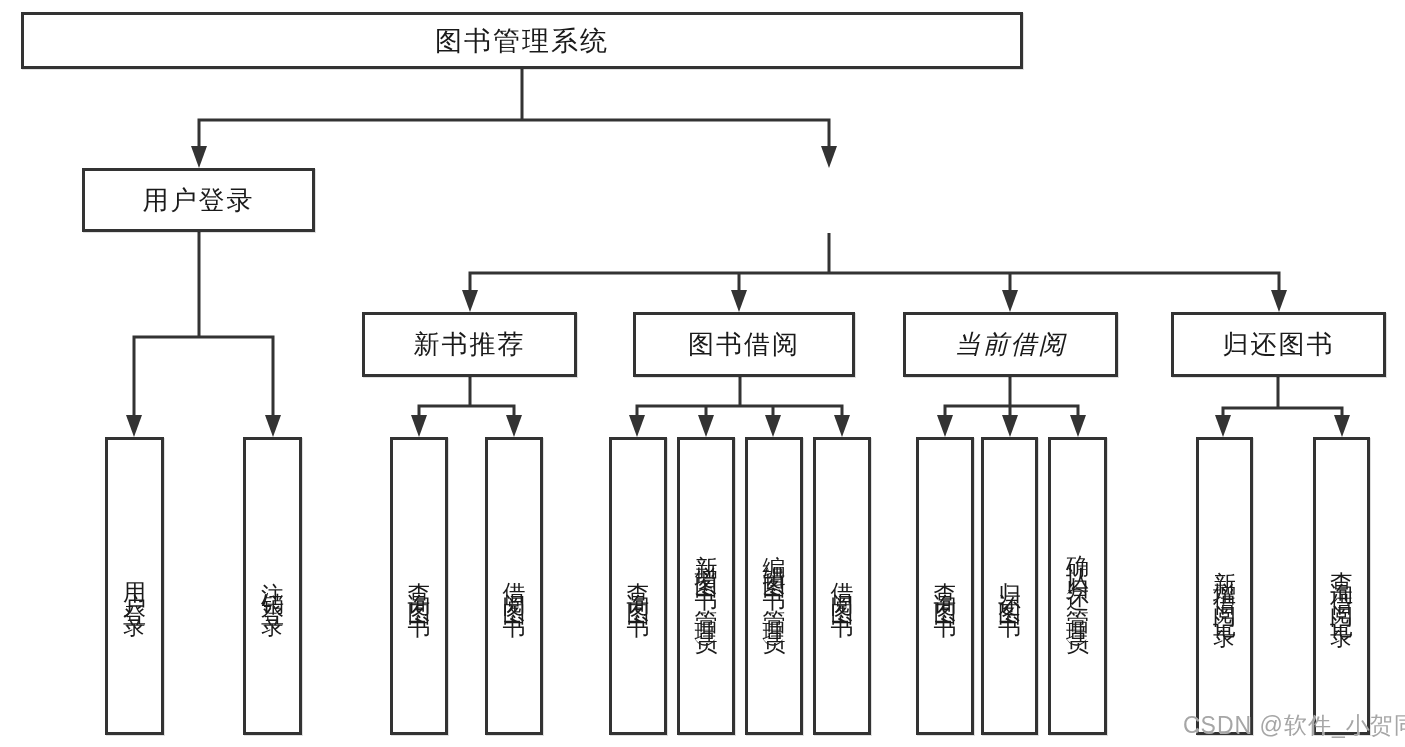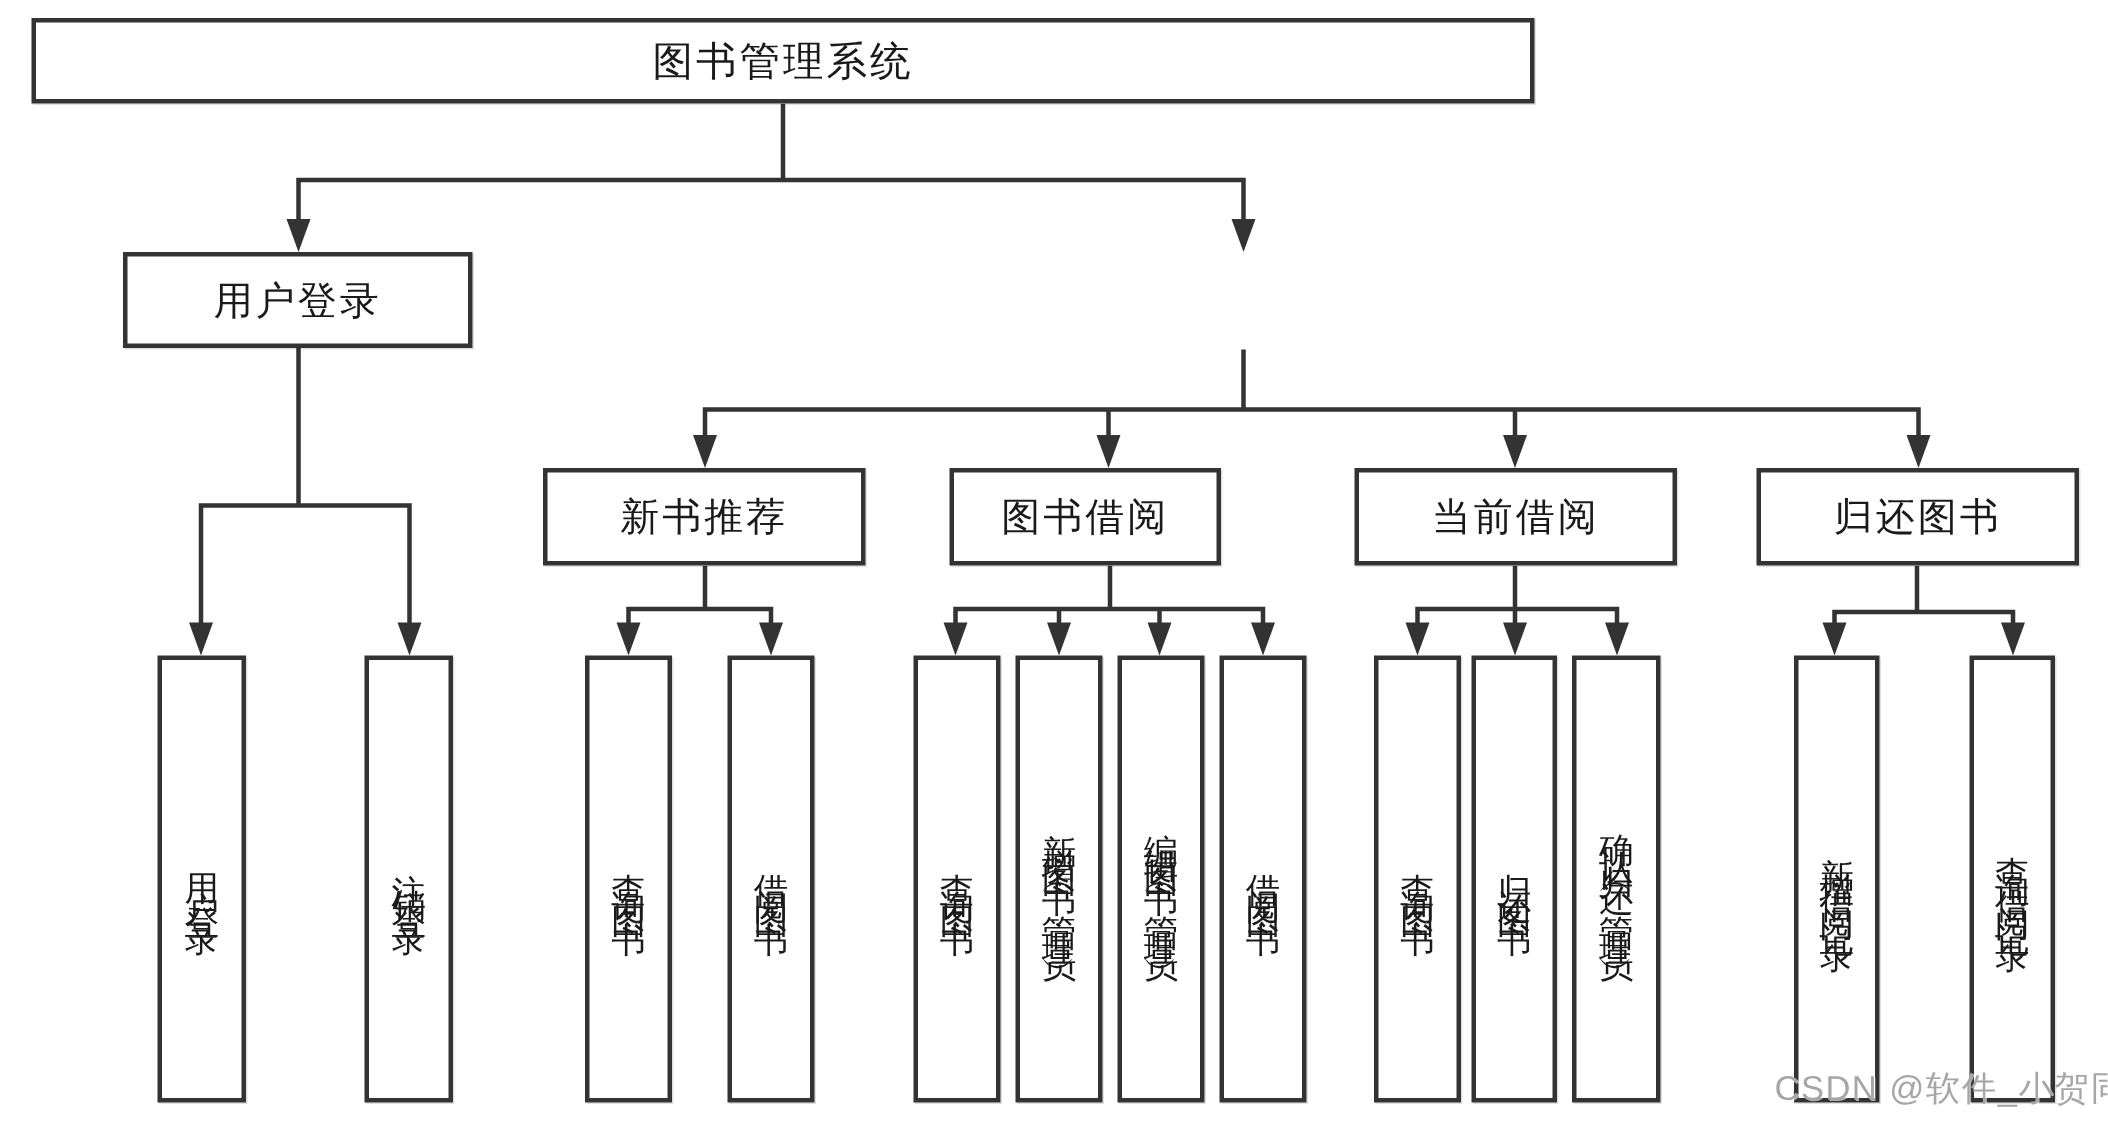--- a/index.html
+++ b/index.html
@@ -90,22 +90,22 @@
       <polygon points="1215,415 1231,415 1223,437"></polygon>
       <polygon points="1334,415 1350,415 1342,437"></polygon>
     </g>
   </svg>
 
   <div class="node h-node root-node" style="left:21px;top:12px;width:1002px;height:57px;">图书管理系统</div>
 
   <div class="node h-node" style="left:82px;top:168px;width:233px;height:64px;">用户登录</div>
 
   <div class="node h-node" style="left:362px;top:312px;width:215px;height:65px;">新书推荐</div>
-  <div class="node h-node" style="left:633px;top:312px;width:181px;height:65px;font-family:Liberation Serif, serif;">图书借阅</div>
-  <div class="node h-node" style="left:903px;top:312px;width:215px;height:65px;">当前借阅</div>
+  <div class="node h-node" style="left:633px;top:312px;width:222px;height:65px;font-family:Liberation Serif, serif;">图书借阅</div>
+  <div class="node h-node" style="left:903px;top:312px;width:215px;height:65px;font-style:italic;">当前借阅</div>
   <div class="node h-node" style="left:1171px;top:312px;width:215px;height:65px;">归还图书</div>
 
   <div class="node v-node" style="left:105px;top:437px;width:59px;height:298px;">用户登录</div>
   <div class="node v-node" style="left:243px;top:437px;width:59px;height:298px;">注销登录</div>
 
   <div class="node v-node" style="left:390px;top:437px;width:58px;height:298px;">查询图书</div>
   <div class="node v-node" style="left:485px;top:437px;width:58px;height:298px;">借阅图书</div>
 
   <div class="node v-node" style="left:609px;top:437px;width:58px;height:298px;">查询图书</div>
   <div class="node v-node" style="left:677px;top:437px;width:58px;height:298px;">新增图书（管理员）</div>

